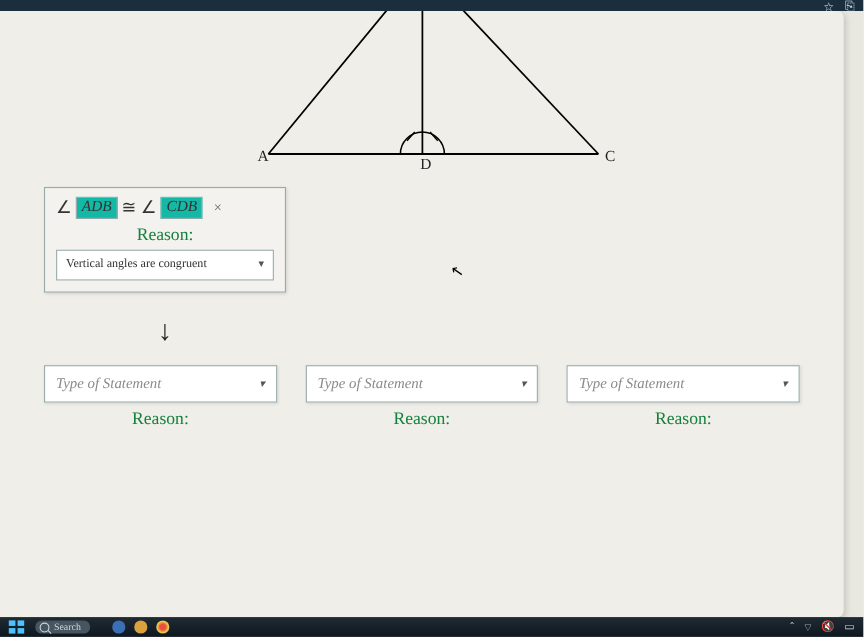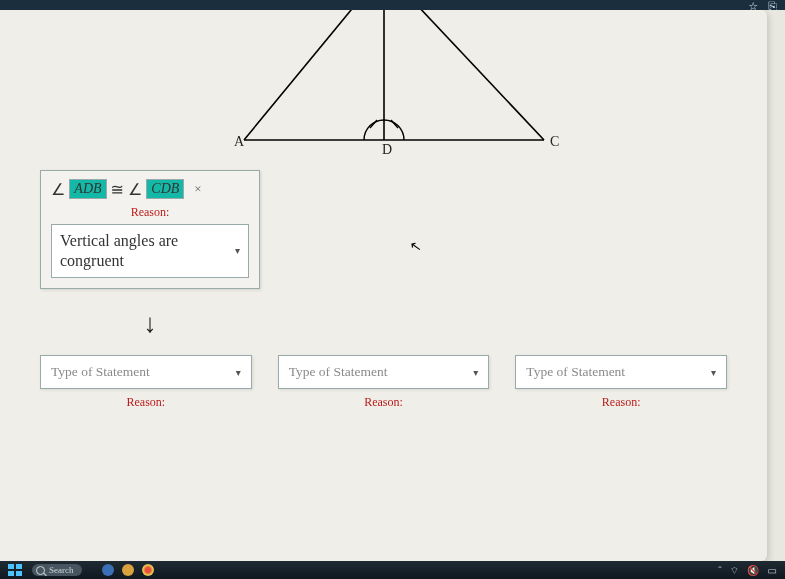--- a/index.html
+++ b/index.html
@@ -92,30 +92,30 @@
       font-size: 14px;
     }
     .close-x {
       margin-left: 6px;
       font-size: 13px;
       color: #666;
       cursor: pointer;
     }
     .reason-label {
       text-align: center;
-      font-size: 12px;
-      color: #b91c1c;
+      font-size: 16px;
+      color: #15803d;
       margin-top: 6px;
     }
     .reason-select {
       border: 1px solid #9aa;
       background: #fff;
       padding: 6px 8px;
       margin-top: 4px;
-      font-size: 16px;
+      font-size: 11px;
       color: #333;
       position: relative;
       line-height: 1.25;
     }
     .reason-select::after {
       content: '▾';
       position: absolute;
       right: 8px;
       top: 50%;
       transform: translateY(-50%);
@@ -138,20 +138,21 @@
       width: 215px;
     }
     .type-select {
       border: 1px solid #9aa;
       background: #fff;
       padding: 8px 10px;
       font-size: 13.5px;
       color: #8a8a8a;
       position: relative;
       box-shadow: 1px 1px 3px rgba(0,0,0,0.10);
+      font-style: italic;
     }
     .type-select::after {
       content: '▾';
       position: absolute;
       right: 10px;
       top: 50%;
       transform: translateY(-50%);
       font-size: 10px;
       color: #555;
     }

